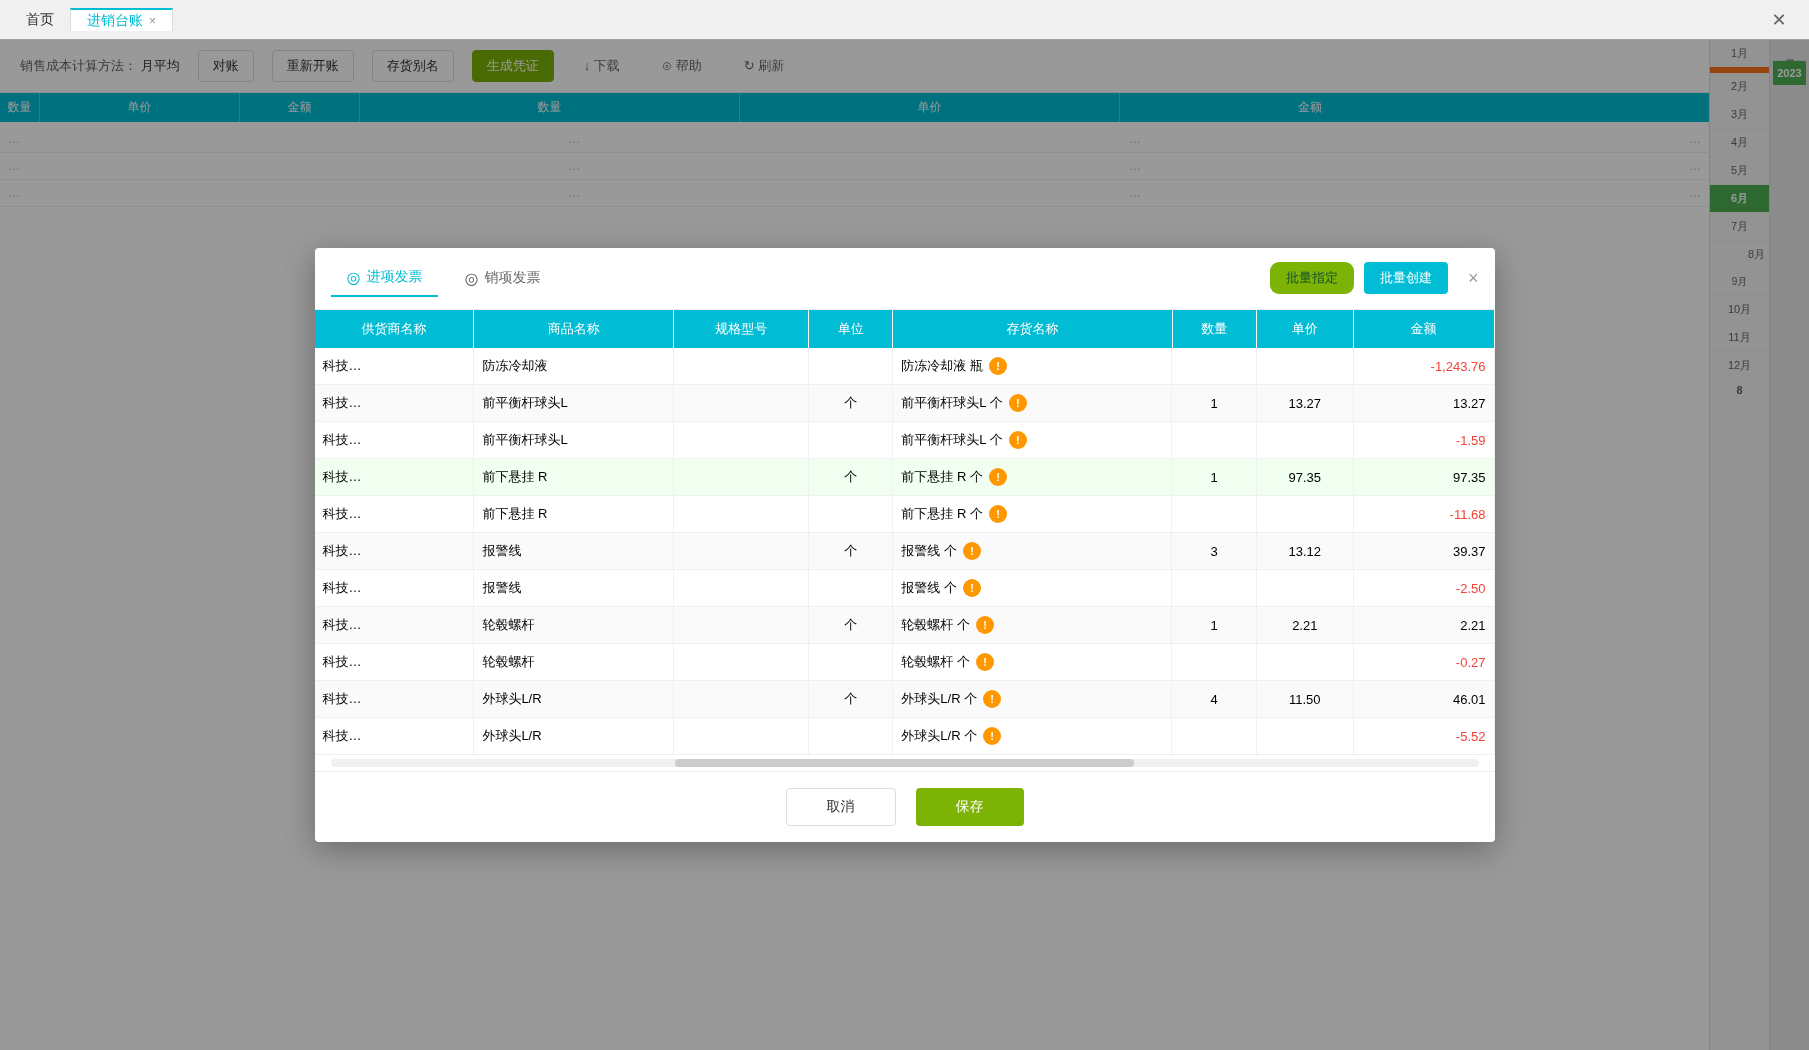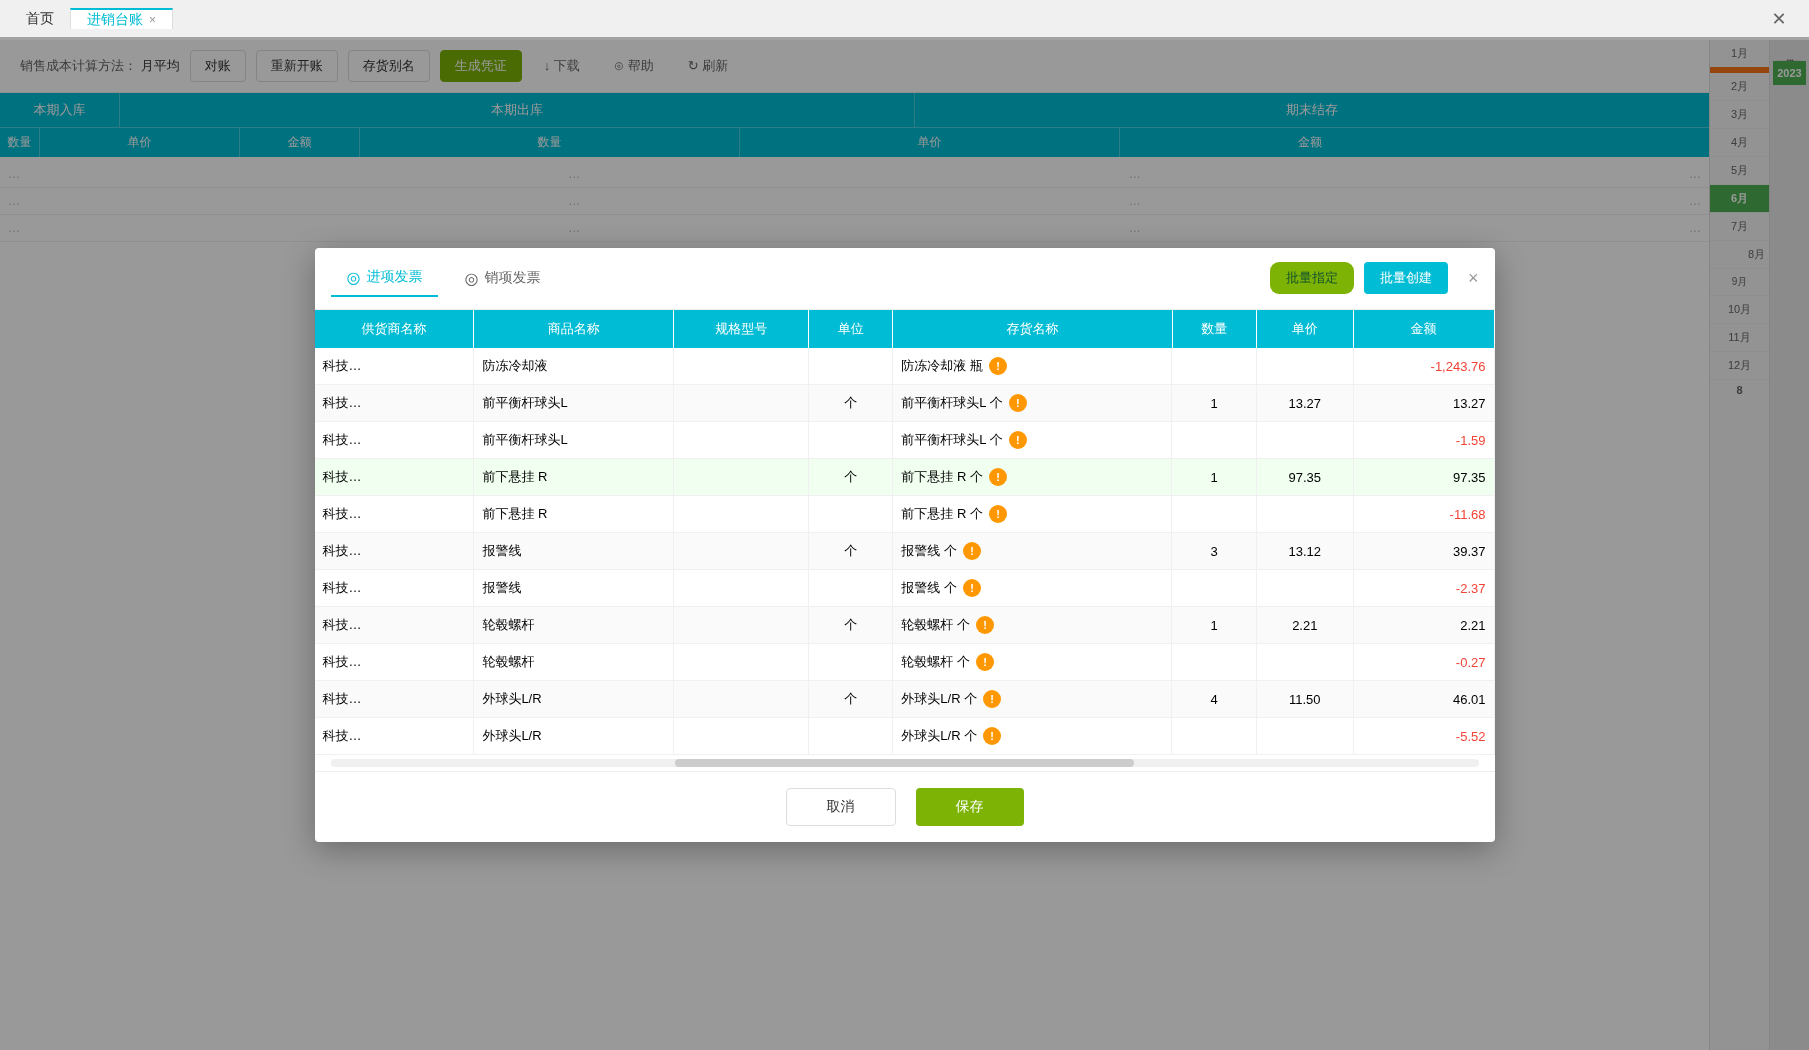--- a/index.html
+++ b/index.html
@@ -1,29 +1,29 @@
 <!DOCTYPE html>
 <html><head>
   <meta charset="utf-8">
   <style>
     * { box-sizing: border-box; margin: 0; padding: 0; }
     body { font-family: "Microsoft YaHei", "PingFang SC", sans-serif; font-size: 13px; background: #e8e8e8; overflow: hidden; width: 1809px; height: 1050px; }
 
     
-    .tab-bar { display: flex; align-items: center; background: #f0f0f0; border-bottom: 3px solid #a3a3a3; height: 40px; padding: 8px 10px; }
+    .tab-bar { display: flex; align-items: center; background: #f0f0f0; border-bottom: 1px solid #a3a3a3; height: 40px; padding: 8px 10px; }
     .tab-home { padding: 0 16px; height: 100%; display: flex; align-items: center; cursor: pointer; color: #333; font-size: 14px; }
     .tab-active { background: #fff; border-top: 2px solid #00bcd4; border-left: 1px solid #ddd; border-right: 1px solid #ddd; border-bottom: none; padding: 0 16px; height: 100%; display: flex; align-items: center; gap: 6px; color: #00bcd4; font-size: 14px; }
     .tab-close { color: #999; cursor: pointer; font-size: 12px; }
     .window-close { margin-left: auto; width: 40px; height: 40px; display: flex; align-items: center; justify-content: center; cursor: pointer; font-size: 18px; color: #666; }
 
     
     .main-area { background: #fff; width: 100%; height: calc(1050px - 40px); position: relative; }
 
     
-    .toolbar { display: flex; align-items: center; padding: 10px 20px; border-bottom: 1px solid #eee; gap: 10px; }
+    .toolbar { display: flex; align-items: center; padding: 10px 20px; border-bottom: 1px solid #eee; gap: 18px; }
     .toolbar-left { font-size: 13px; color: #666; }
     .toolbar-title { flex: 1; text-align: center; font-size: 18px; font-weight: bold; color: #333; display: flex; align-items: center; justify-content: center; gap: 8px; }
     .toolbar-btn { padding: 6px 14px; border: 1px solid #ddd; border-radius: 4px; background: #fff; cursor: pointer; font-size: 13px; color: #333; }
     .toolbar-btn-green { background: #7cb305; color: #fff; border-color: #7cb305; }
     .toolbar-btn-outline { border: 1px solid #ddd; background: #fff; color: #333; }
     .toolbar-icon-btn { display: flex; align-items: center; gap: 4px; padding: 6px 12px; border: none; background: none; cursor: pointer; color: #666; font-size: 13px; }
 
     
     .side-panel { position: absolute; right: 0; top: 0; width: 40px; background: #e8e8e8; height: 100%; display: flex; flex-direction: column; align-items: center; border-left: 1px solid #ddd; }
     .side-tab { writing-mode: vertical-rl; padding: 10px 4px; font-size: 12px; color: #666; cursor: pointer; border-bottom: 1px solid #ddd; }
@@ -83,25 +83,20 @@
     </div>
     <button class="toolbar-btn toolbar-btn-outline">对账</button>
     <button class="toolbar-btn toolbar-btn-outline">重新开账</button>
     <button class="toolbar-btn toolbar-btn-outline">存货别名</button>
     <button class="toolbar-btn toolbar-btn-green">生成凭证</button>
     <button class="toolbar-icon-btn">↓ 下载</button>
     <button class="toolbar-icon-btn">⊙ 帮助</button>
     <button class="toolbar-icon-btn">↻ 刷新</button>
   </div>
 
-  <div style="display:flex; background:#00bcd4; color:#fff; margin-right:100px; border-bottom:1px solid rgba(255,255,255,0.3);">
-    <div style="width:120px; padding:8px; text-align:center; border-right:1px solid rgba(255,255,255,0.3); font-size:13px;">本期入库</div>
-    <div style="flex:1; padding:8px; text-align:center; border-right:1px solid rgba(255,255,255,0.3); font-size:13px;">本期出库</div>
-    <div style="flex:1; padding:8px; text-align:center; font-size:13px;">期末结存</div>
-  </div>
 
   <div style="display:grid; grid-template-columns: 40px 200px 120px 380px 380px 380px; background:#00bcd4; color:#fff; margin-right:100px;">
     <div style="padding:6px 4px; text-align:center; border-right:1px solid rgba(255,255,255,0.3); font-size:12px;">数量</div>
     <div style="padding:6px 4px; text-align:center; border-right:1px solid rgba(255,255,255,0.3); font-size:12px;">单价</div>
     <div style="padding:6px 4px; text-align:center; border-right:1px solid rgba(255,255,255,0.3); font-size:12px;">金额</div>
     <div style="padding:6px 4px; text-align:center; border-right:1px solid rgba(255,255,255,0.3); font-size:12px;">数量</div>
     <div style="padding:6px 4px; text-align:center; border-right:1px solid rgba(255,255,255,0.3); font-size:12px;">单价</div>
     <div style="padding:6px 4px; text-align:center; font-size:12px;">金额</div>
   </div>
 
@@ -263,21 +258,21 @@
                 <td style="text-align: left;">科技…</td>
                 <td style="text-align: left;">报警线</td>
                 <td style="text-align: center;"></td>
                 <td style="text-align: center;"></td>
                 <td style="text-align: left; display: flex; align-items: center; gap: 6px;">
                   <span>报警线 个</span>
                   <span class="warning-icon">!</span>
                 </td>
                 <td style="text-align: center;"></td>
                 <td style="text-align: center;"></td>
-                <td style="text-align: right; color: rgb(244, 67, 54);">-2.37</td>
+                <td style="text-align: right; color: rgb(244, 67, 54);">-2.50</td>
               </tr>
               <tr>
                 <td style="text-align: left;">科技…</td>
                 <td style="text-align: left;">轮毂螺杆</td>
                 <td style="text-align: center;"></td>
                 <td style="text-align: center;">个</td>
                 <td style="text-align: left; display: flex; align-items: center; gap: 6px;">
                   <span>轮毂螺杆 个</span>
                   <span class="warning-icon">!</span>
                 </td>

